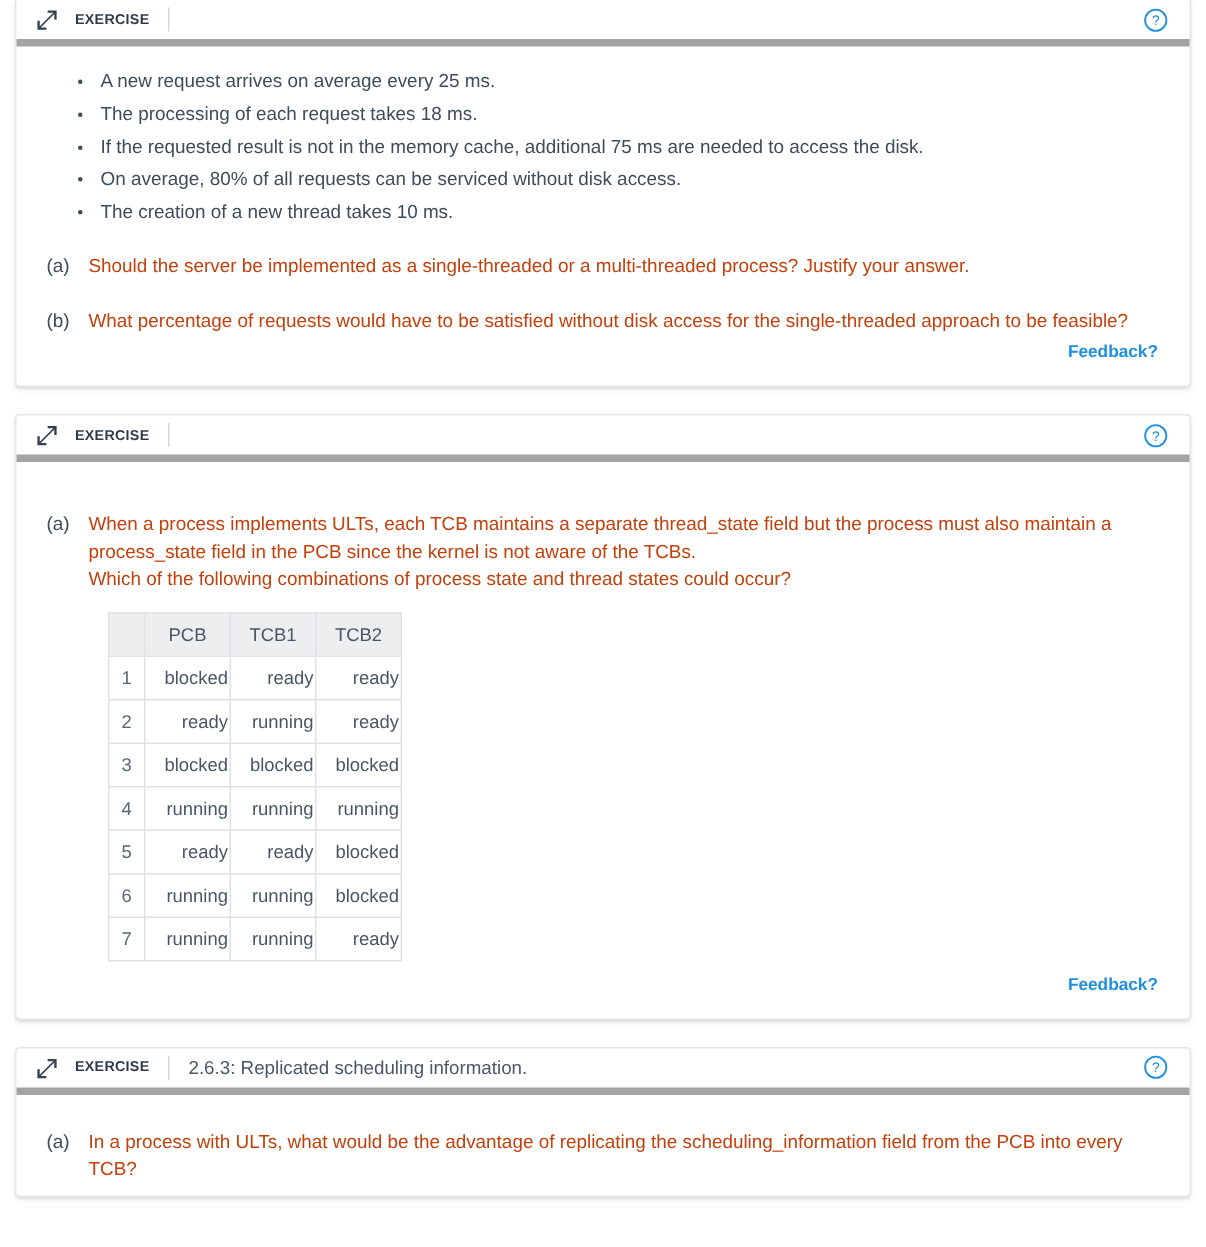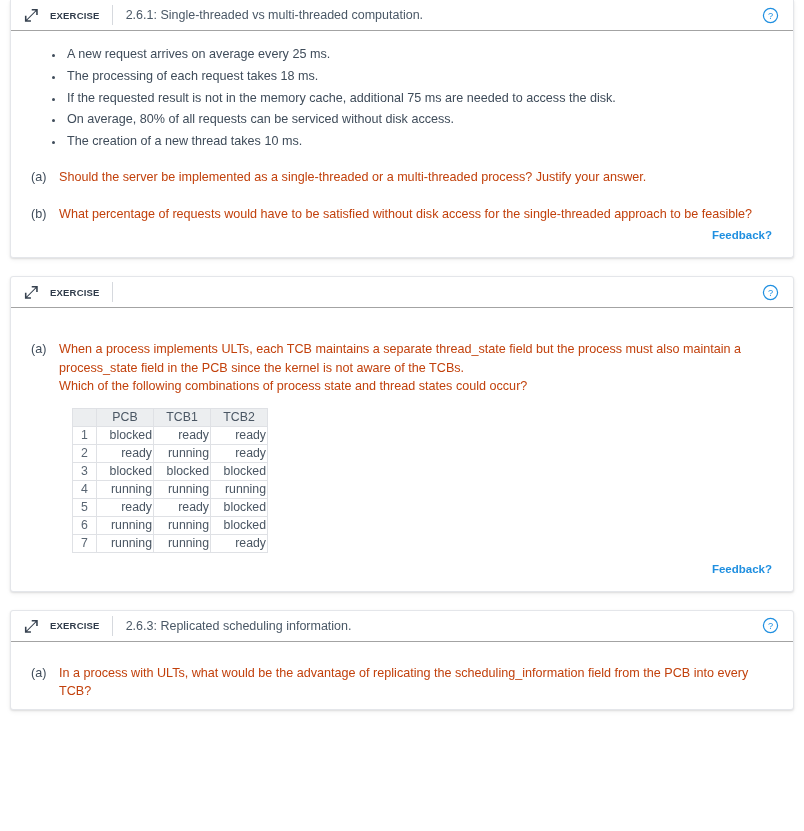--- a/index.html
+++ b/index.html
@@ -30,21 +30,21 @@
     margin: 0 10px 18px 10px;
   }
   .card.first { margin-top: 0; border-top: none; border-radius: 0 0 3px 3px; }
 
   
   .card-header {
     display: flex;
     align-items: center;
     height: 31px;
     padding: 0 14px 0 11px;
-    border-bottom: 1px solid #a3a3a3;
+    border-bottom: 5px solid #a3a3a3;
     box-sizing: border-box;
   }
   .hdr-icon {
     width: 18px;
     height: 18px;
     flex: 0 0 18px;
     display: block;
   }
   .hdr-exercise {
     font-size: 9.5px;
@@ -137,21 +137,21 @@
     border-collapse: collapse;
     margin: 12px 0 4px 45px;
     background: #ffffff;
   }
   .state-table th,
   .state-table td {
     border: 1px solid #dfe1e5;
     font-size: 12.3px;
     font-weight: normal;
     color: #4a5663;
-    height: 18px;
+    height: 29px;
     box-sizing: border-box;
   }
   .state-table th.corner { width: 24px; background: #eceef0; }
   .state-table th.colhead {
     width: 57px;
     background: #eceef0;
     text-align: center;
     color: #4a5663;
   }
   .state-table td.rownum {
@@ -172,21 +172,20 @@
 
   <section class="card first">
     <div class="card-header">
       <svg class="hdr-icon" viewBox="0 0 24 24">
         <g fill="#36414f">
           <path d="M4 3 h8 v2.1 h-5.0 l12.0 12.0 v-5.0 h2.1 v8 h-8 v-2.1 h5.0 l-12.0 -12.0 v5.0 h-2.1 z" transform="rotate(90 12 12)"></path>
         </g>
       </svg>
       <span class="hdr-exercise">EXERCISE</span>
       <span class="hdr-divider"></span>
-      <span class="hdr-title">2.6.1: Single-threaded vs multi-threaded computation.</span>
       <span class="hdr-spacer"></span>
       <svg class="help-icon" viewBox="0 0 24 24">
         <circle cx="12" cy="12" r="10" fill="none" stroke="#1f8fe0" stroke-width="1.7"></circle>
         <text x="12" y="16.6" text-anchor="middle" font-family="Liberation Sans, sans-serif" font-size="13" fill="#1f8fe0">?</text>
       </svg>
     </div>
 
     <div class="card-body">
 
       <ul class="facts">

